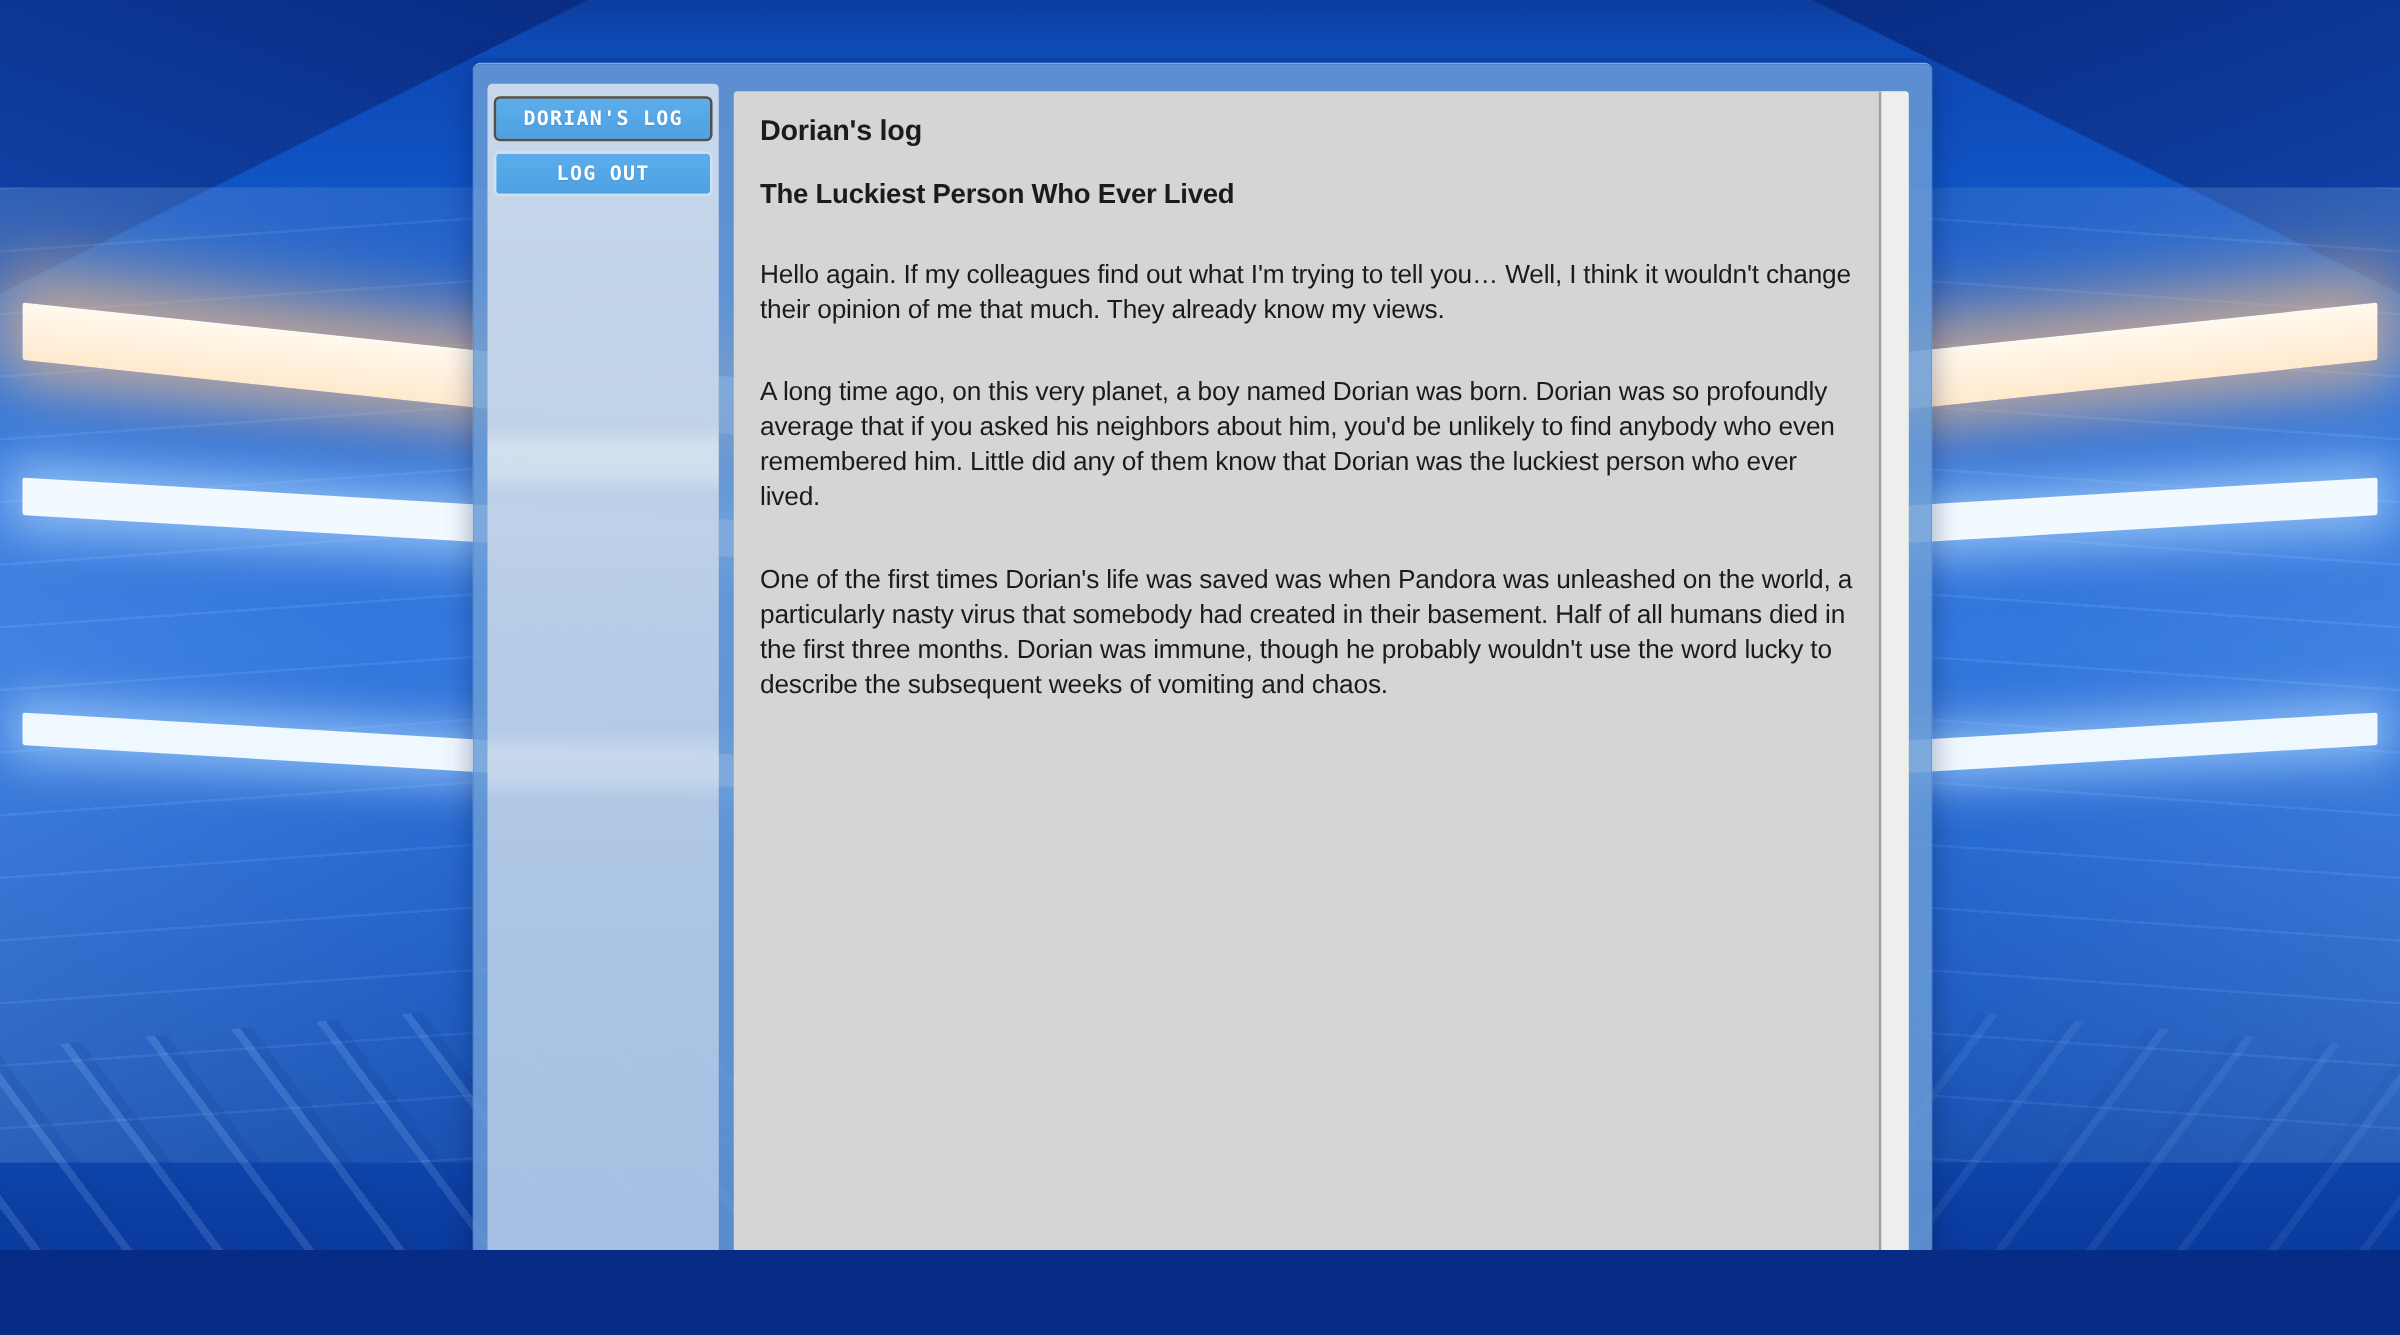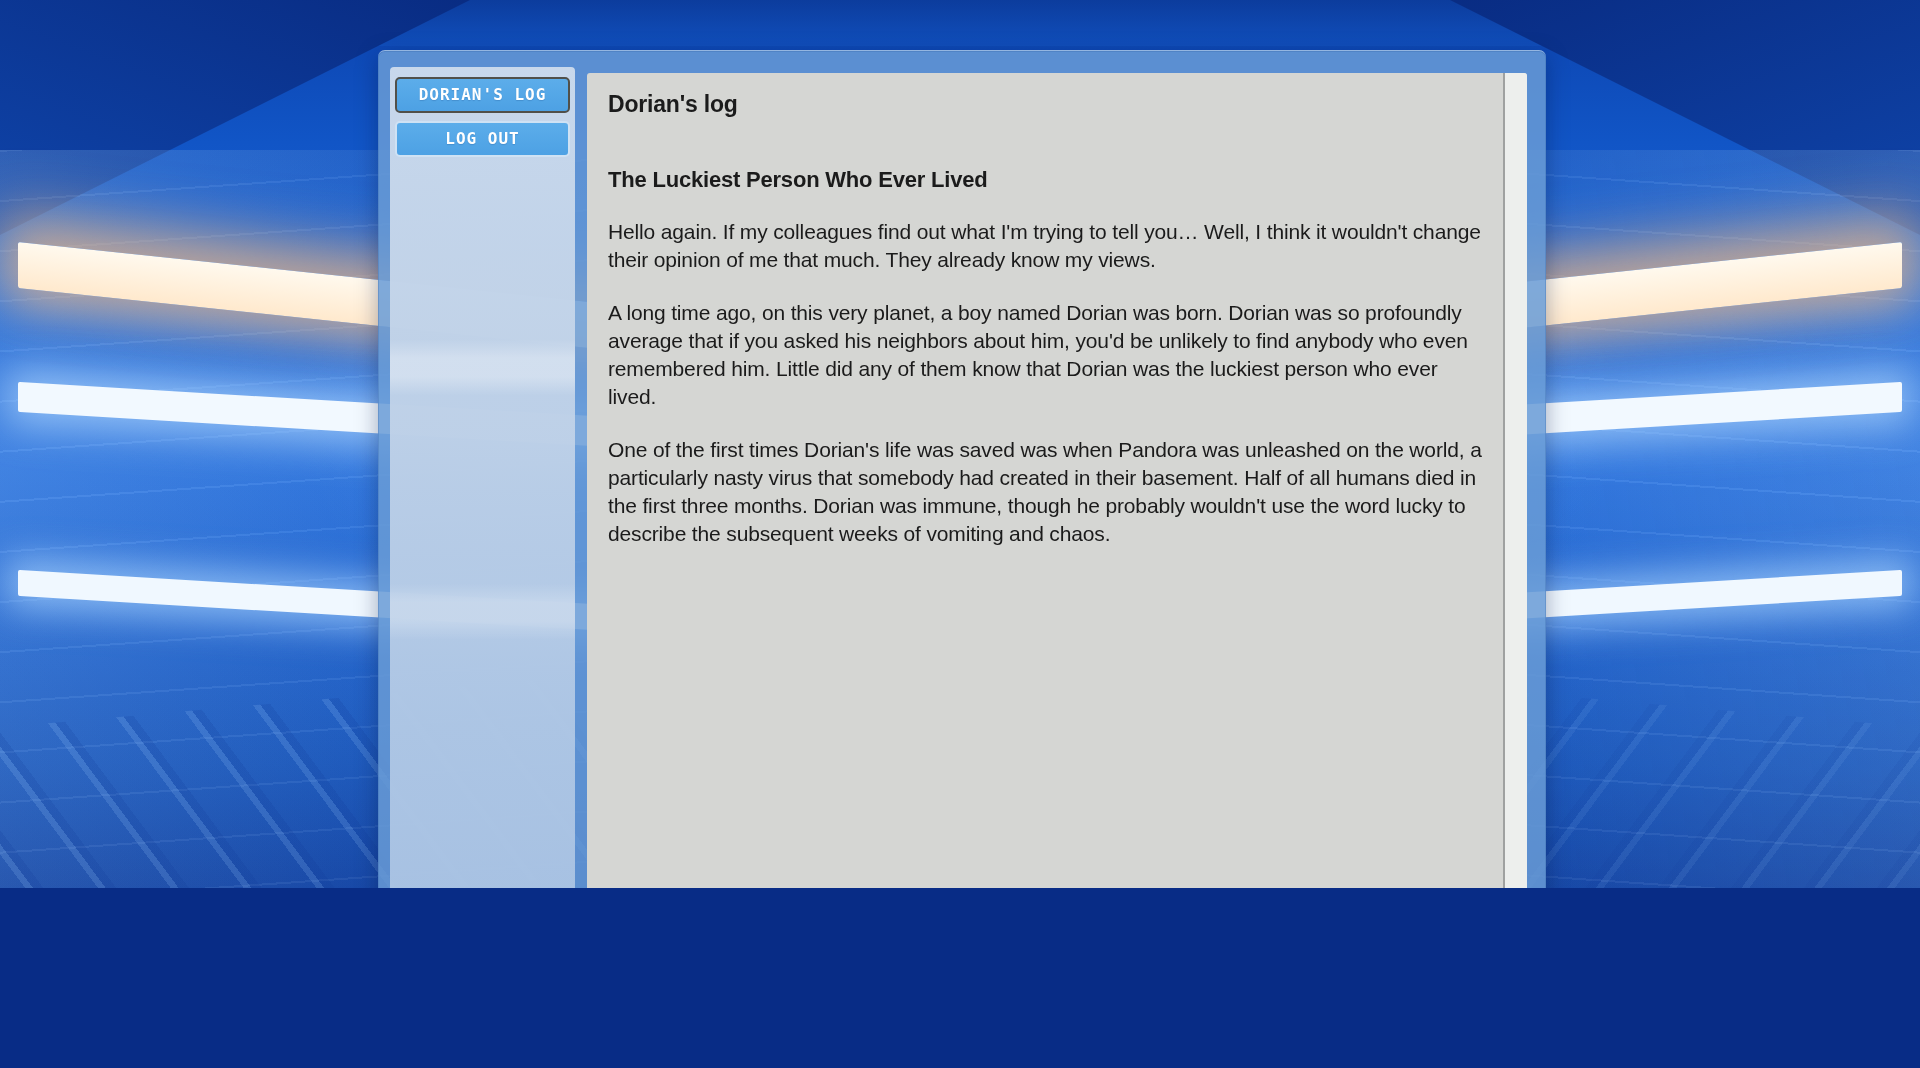--- a/index.html
+++ b/index.html
@@ -1,16 +1,16 @@
 <!DOCTYPE html>
 <html><head>
 <meta charset="utf-8">
 <style>
   html,body{margin:0;padding:0;background:#082c86;}
-  .stage{position:relative;width:1920px;height:888px;overflow:hidden;
+  .stage{position:relative;width:1920px;height:1000px;overflow:hidden;
          font-family:"Liberation Sans",sans-serif;}
 
   
   .bg{position:absolute;inset:0;
       background:
         radial-gradient(ellipse 980px 520px at 50% 46%, rgba(120,190,255,.45), rgba(120,190,255,0) 68%),
         linear-gradient(180deg,#0c43ae 0%,#1155c6 16%,#1d66d8 36%,#2873e3 52%,#1d63d2 68%,#1250b8 86%,#0a3a9d 100%);}
   .ceiling-strip{position:absolute;top:0;left:0;right:0;height:46px;
       background:linear-gradient(180deg,#0c3b9a,#1150bd);opacity:.85;}
   .ceil{position:absolute;top:0;width:470px;height:235px;
@@ -61,22 +61,22 @@
       letter-spacing:1px;color:#ffffff;text-align:center;line-height:31px;
       text-shadow:0 1px 1px rgba(30,80,140,.25);cursor:pointer;}
   .btn + .btn{margin-top:8px;}
   .btn.active{border-color:#51504a;}
 
   .main-wrap{position:absolute;left:209px;top:22px;width:940px;height:933px;
       border-radius:3px;overflow:hidden;background:#d5d6d3;}
   .content{position:absolute;left:0;top:0;width:916px;height:933px;box-sizing:border-box;
       padding:18px 13px 0 21px;color:#1b1b1b;}
   .content h1{margin:0;font-size:23px;line-height:27px;font-weight:bold;letter-spacing:-.2px;}
-  .content h2{margin:49px 0 0;font-size:22px;line-height:26px;font-weight:bold;letter-spacing:-.2px;}
-  .content p{margin:25px 0 0;font-size:21px;line-height:28px;letter-spacing:-.15px;}
+  .content h2{margin:24px 0 0;font-size:22px;line-height:26px;font-weight:bold;letter-spacing:-.2px;}
+  .content p{margin:38px 0 0;font-size:21px;line-height:28px;letter-spacing:-.15px;}
   .scrollbar{position:absolute;right:0;top:0;width:22px;height:933px;
       background:#edefed;border-left:2px solid #9fa1a0;cursor:pointer;}
 </style>
 </head>
 <body>
 
 <div class="stage">
 
   <div class="bg">
     <div class="ceiling-strip"></div>

